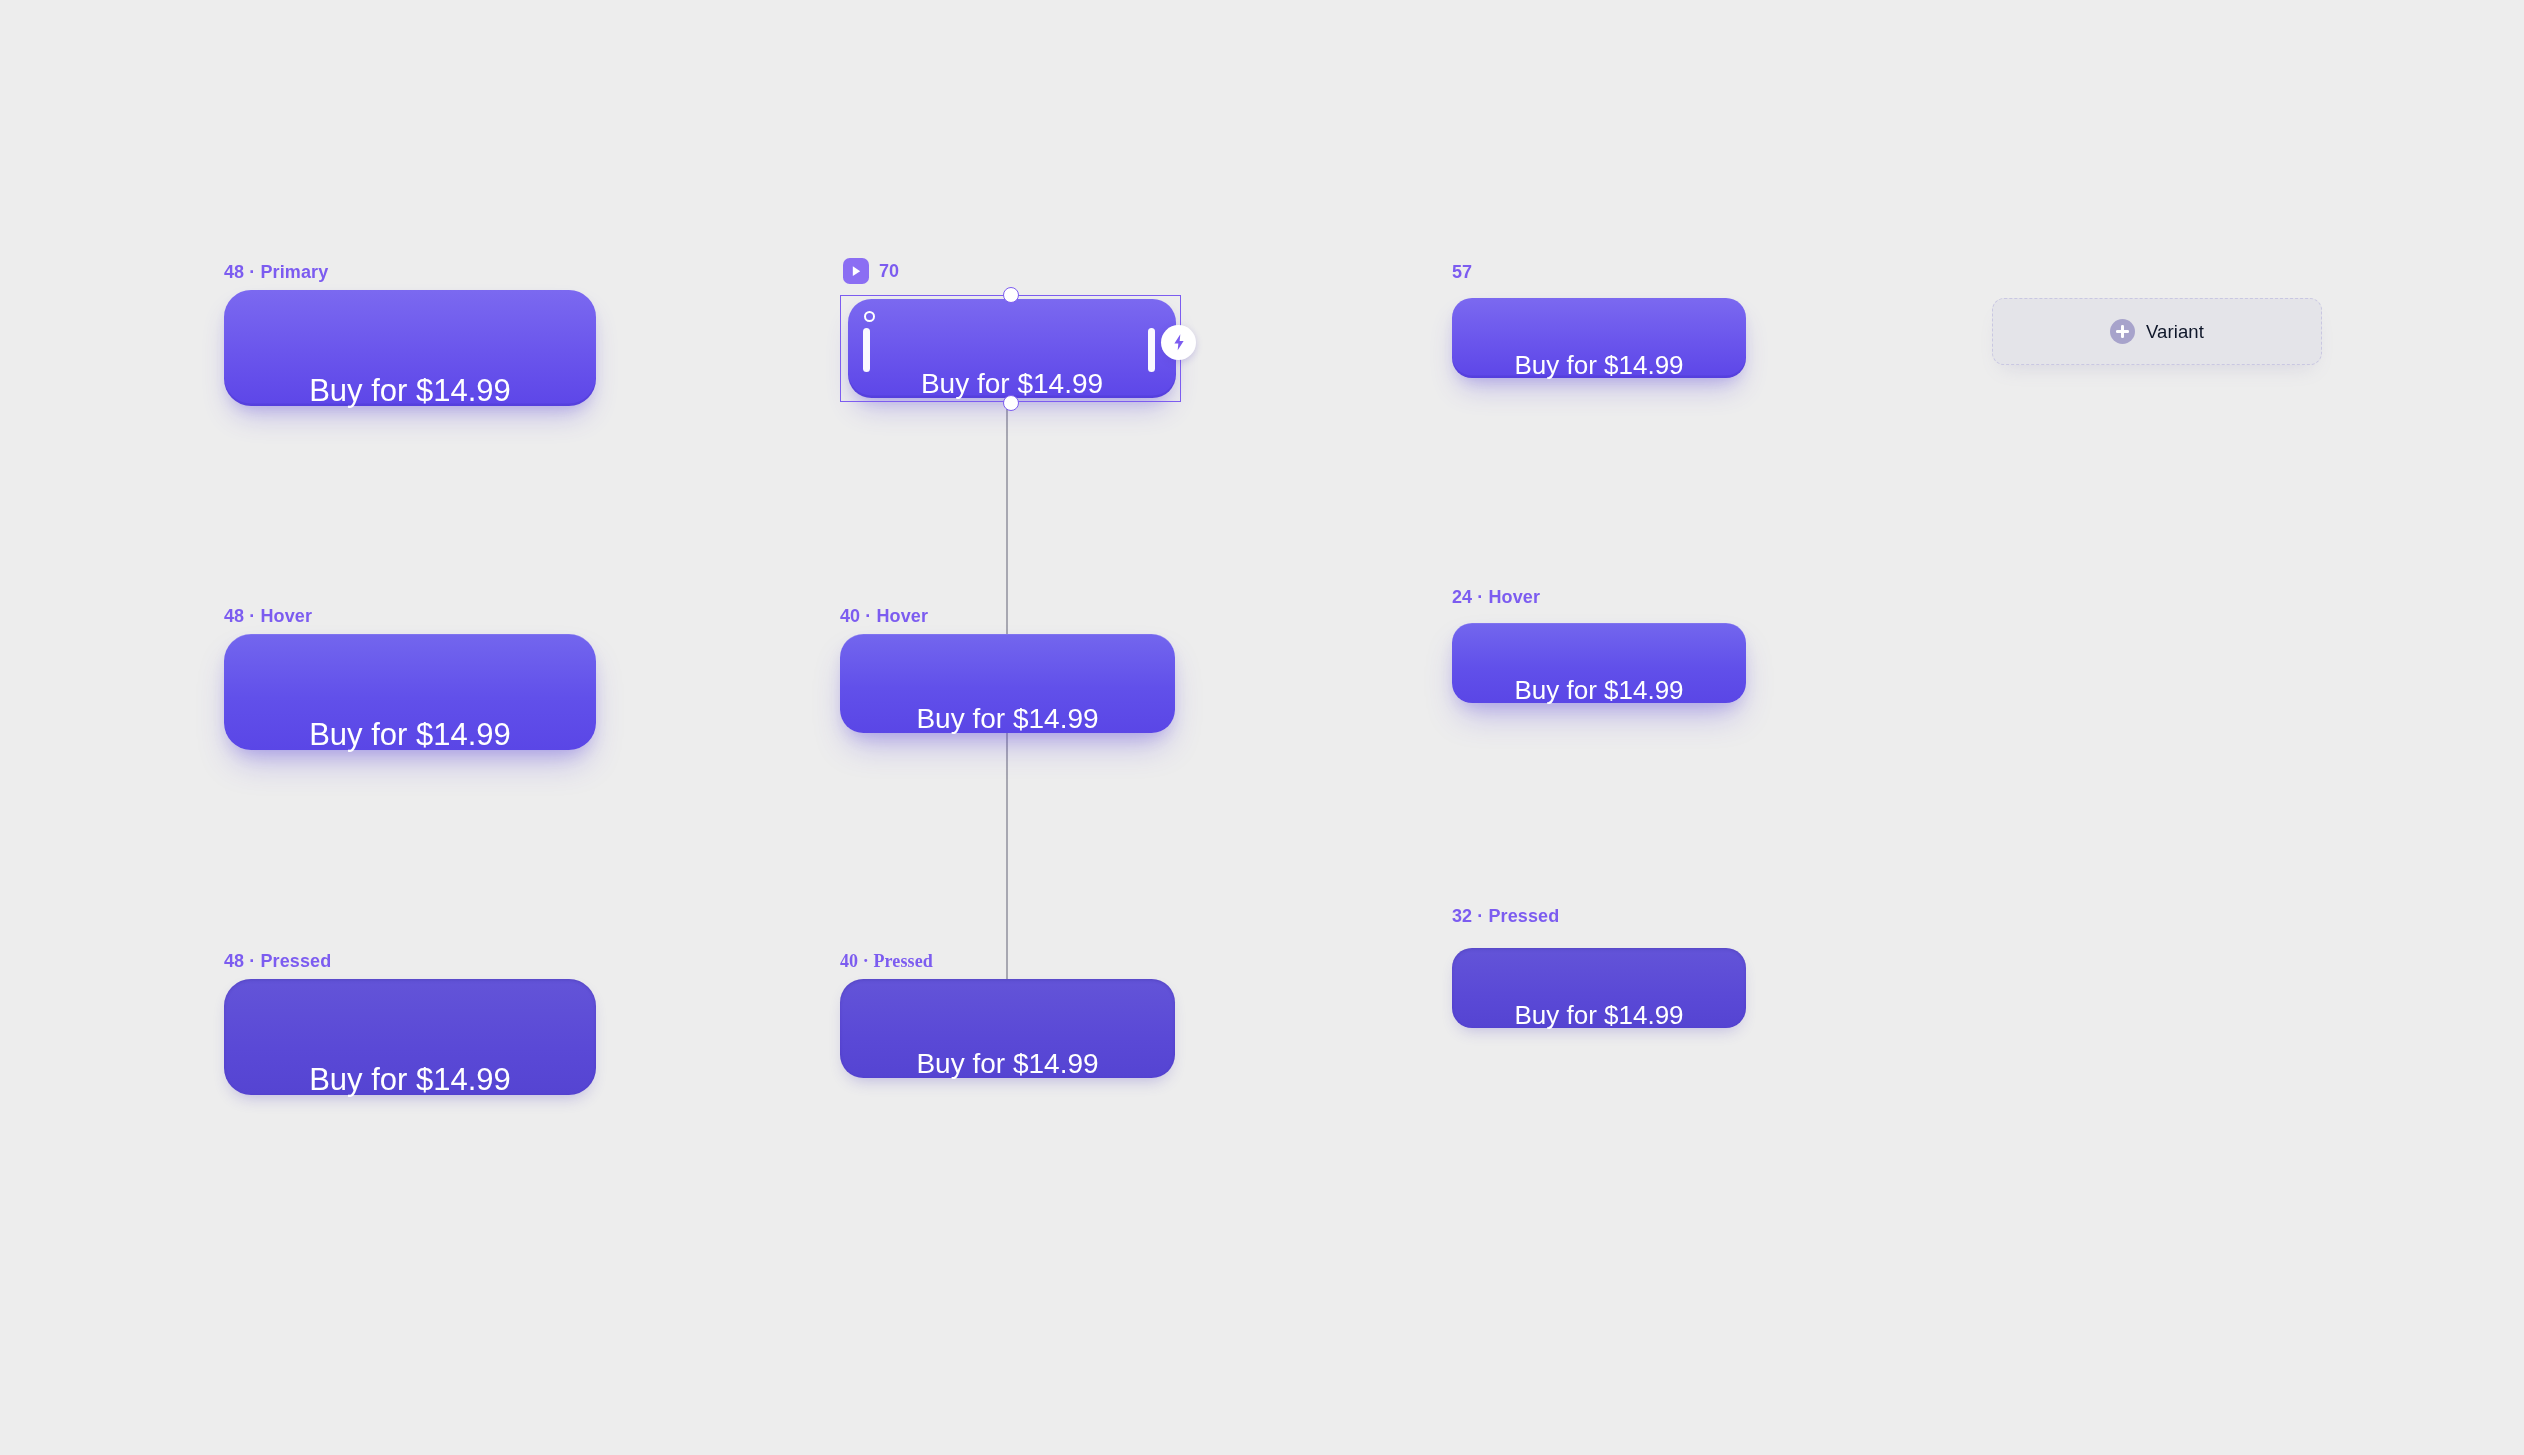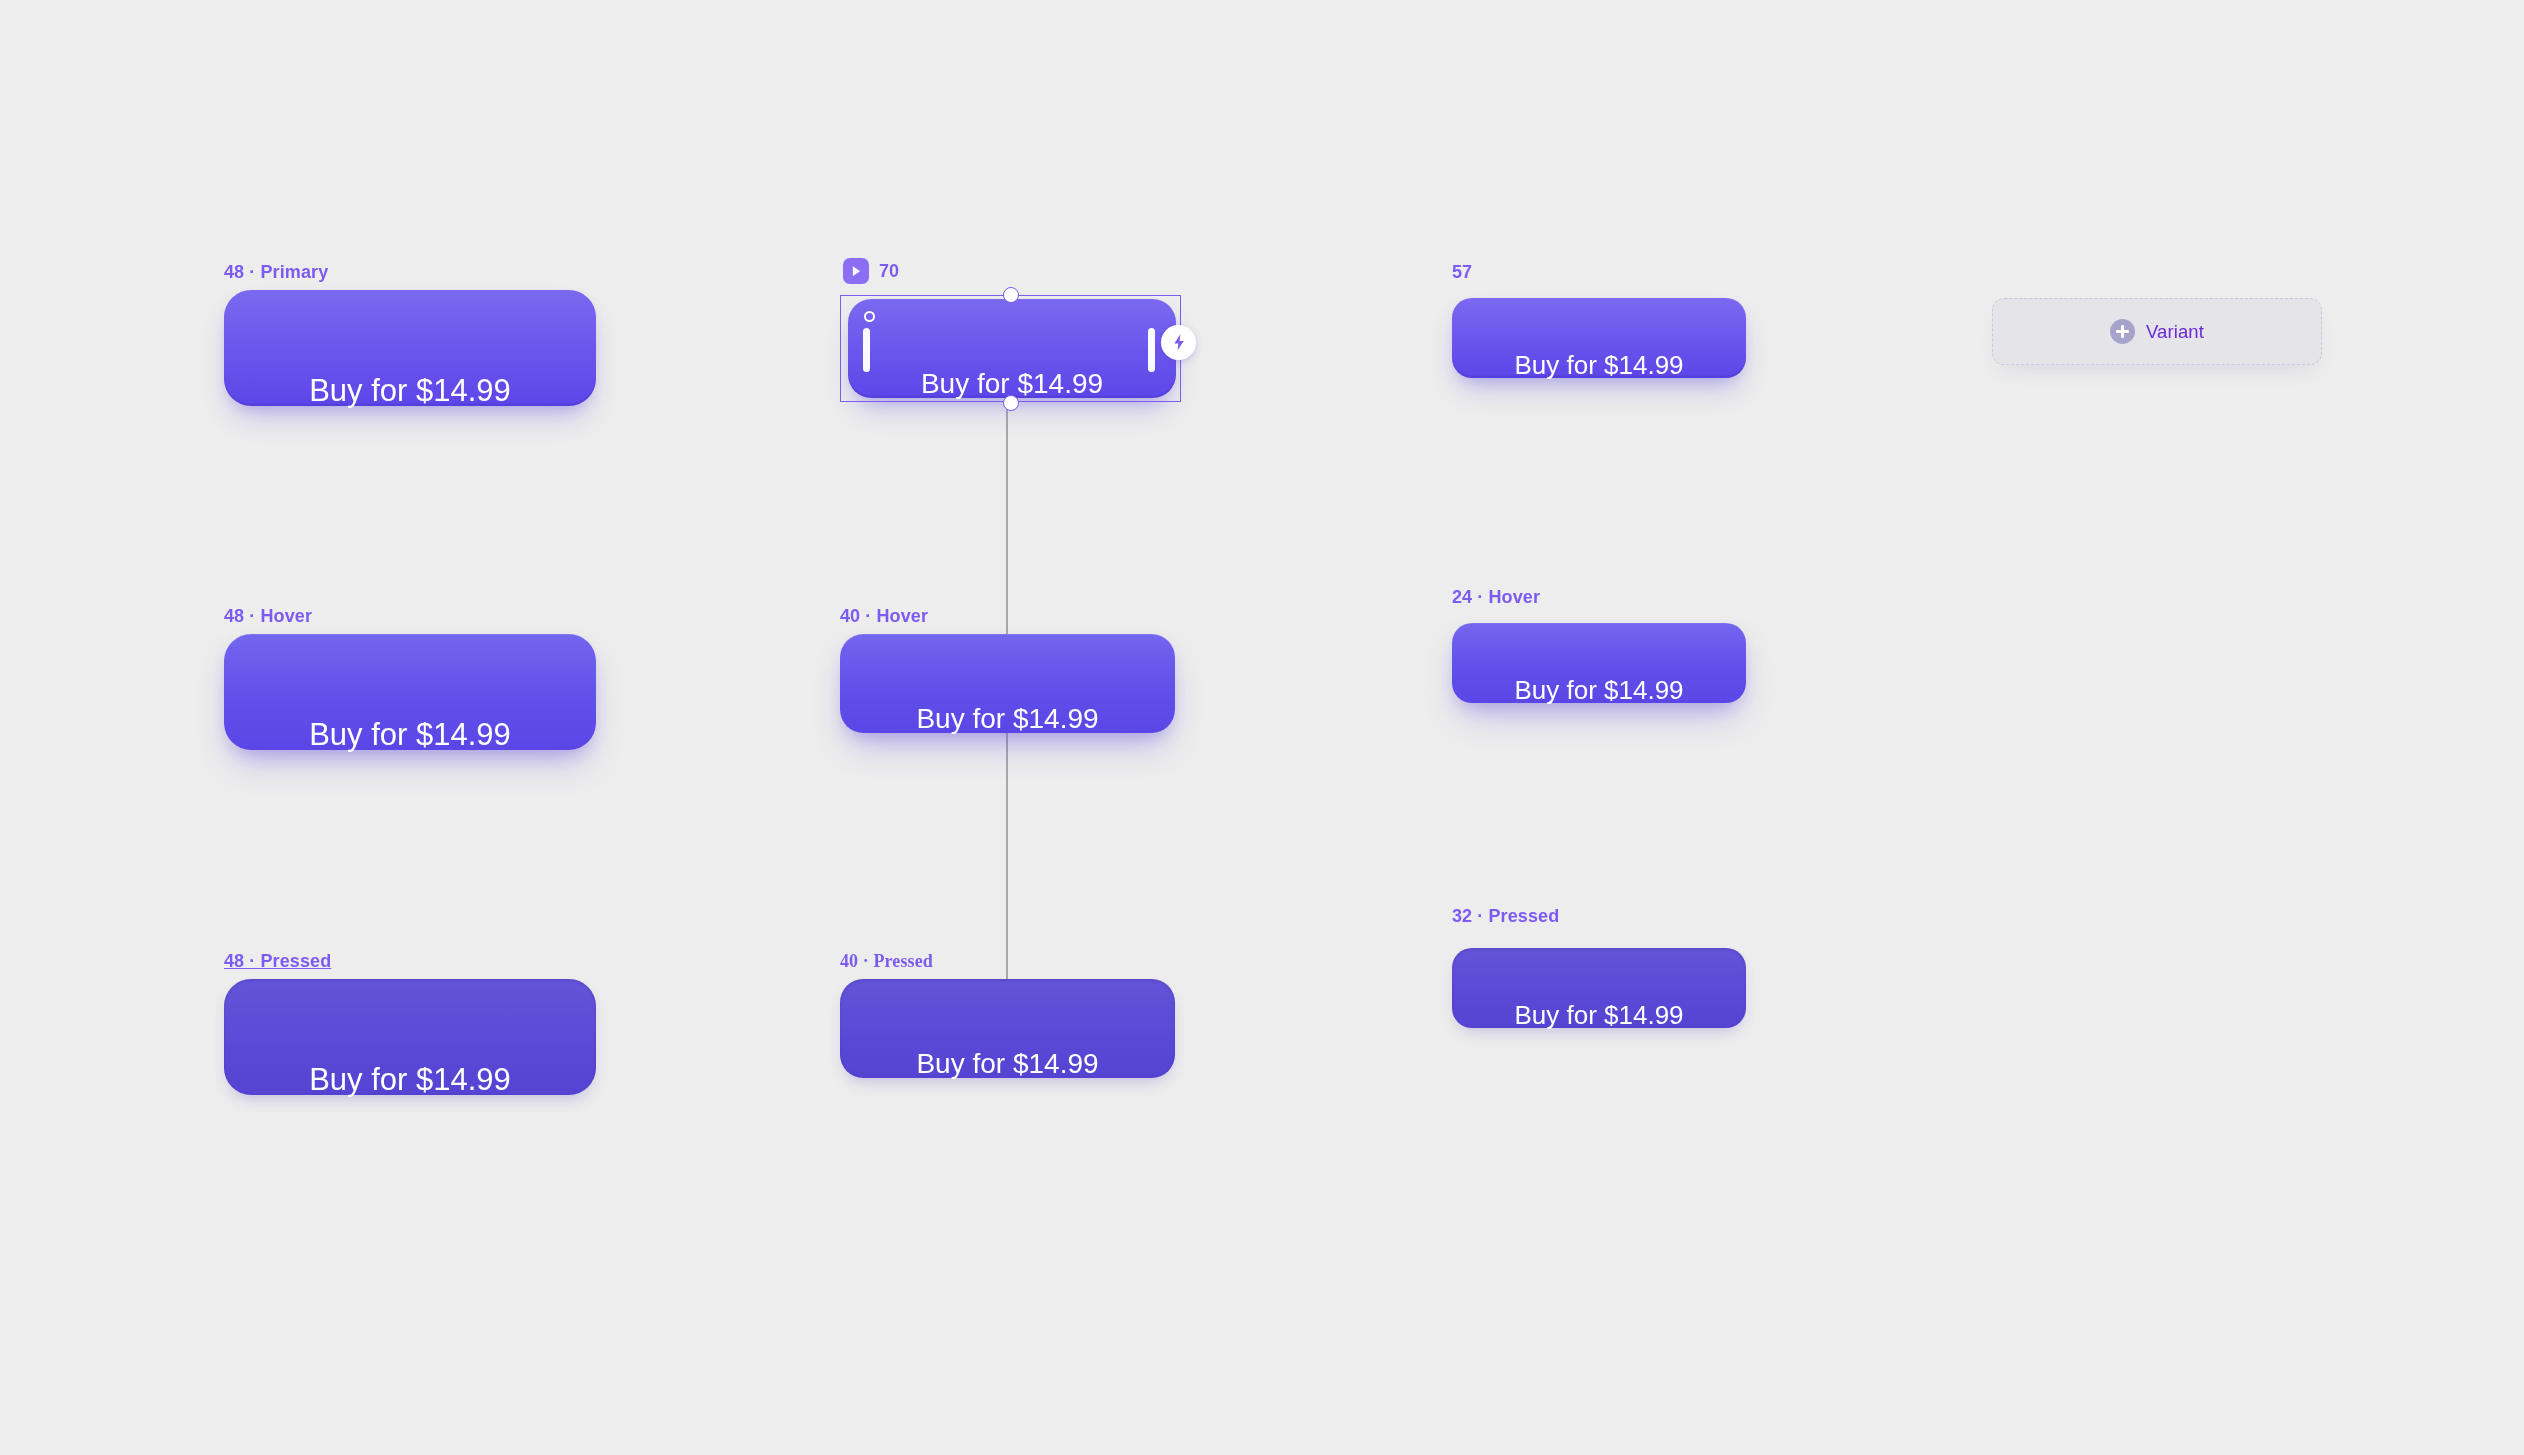--- a/index.html
+++ b/index.html
@@ -97,21 +97,21 @@
   .variant-plus::after {
     content: "";
     position: absolute;
     background: #ffffff;
     border-radius: 1.2px;
   }
   .variant-plus::before { left: 6.2px; right: 6.2px; top: 11px; height: 2.5px; }
   .variant-plus::after  { top: 6.2px; bottom: 6.2px; left: 11px; width: 2.5px; }
   .variant-text {
     font-size: 18.5px;
-    color: #6d28d9;
+    color: #0f172a;
     letter-spacing: 0.1px;
   }
 
   
   .sel-frame {
     position: absolute;
     border: 1.8px solid #7c5cf0;
     z-index: 7;
     box-sizing: border-box;
     pointer-events: none;
@@ -183,21 +183,21 @@
   <div class="label" style="left:224px; top:262px;">48 · Primary</div>
   <div class="btn state-primary" style="left:224px; top:290px; width:372px; height:116px; border-radius:27px; font-size:31px;">
     <span class="btn-label">Buy for $14.99</span>
   </div>
 
   <div class="label" style="left:224px; top:606px;">48 · Hover</div>
   <div class="btn state-hover" style="left:224px; top:634px; width:372px; height:116px; border-radius:27px; font-size:31px;">
     <span class="btn-label">Buy for $14.99</span>
   </div>
 
-  <div class="label" style="left:224px; top:951px;text-decoration:underline;">48 · Pressed</div>
+  <div class="label" style="left:224px; top:951px;">48 · Pressed</div>
   <div class="btn state-pressed" style="left:224px; top:979px; width:372px; height:116px; border-radius:27px; font-size:31px;">
     <span class="btn-label">Buy for $14.99</span>
   </div>
 
   <div class="badge" style="left:843px; top:258px;">
     <span class="badge-sq">
       <svg width="11" height="12.3" viewBox="0 0 18 20" aria-hidden="true">
         <path d="M3 2 L15 10 L3 18 Z" fill="#ffffff"></path>
       </svg>
     </span>

